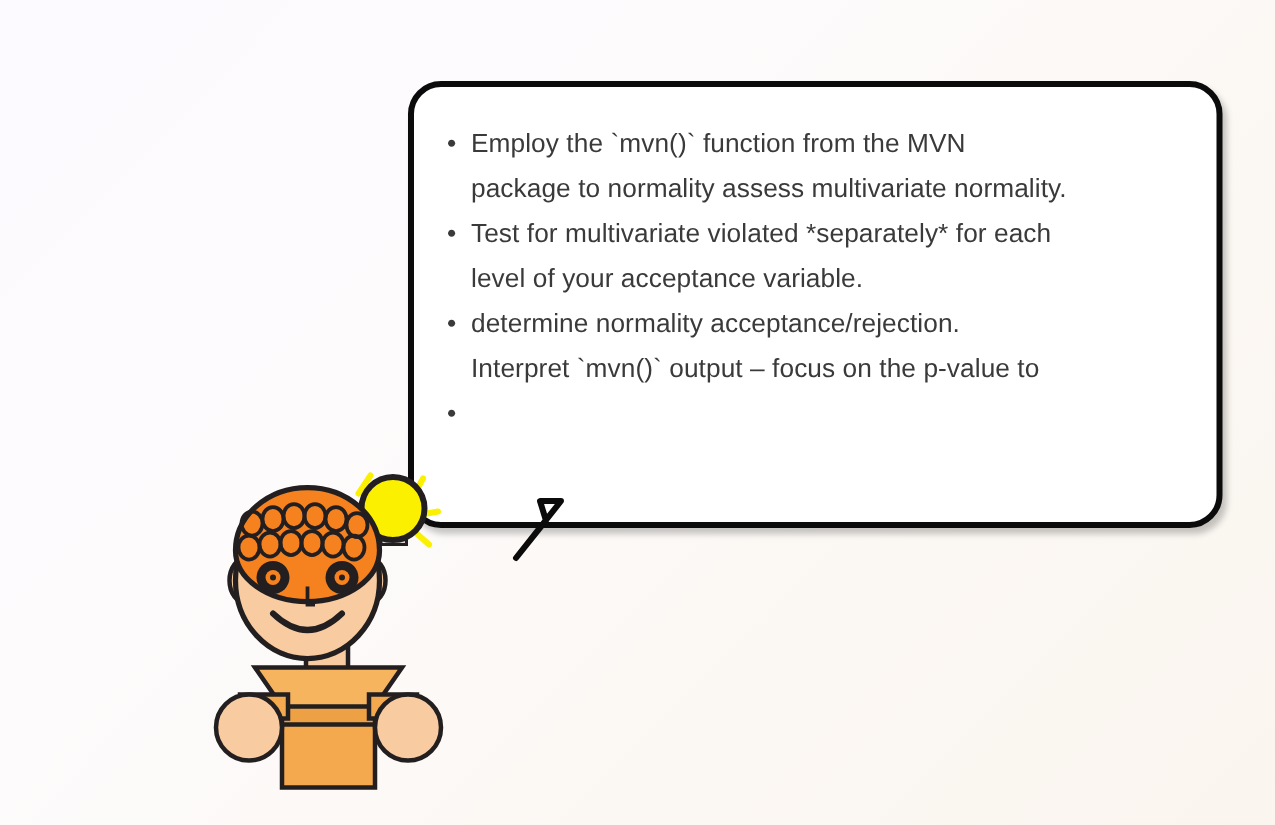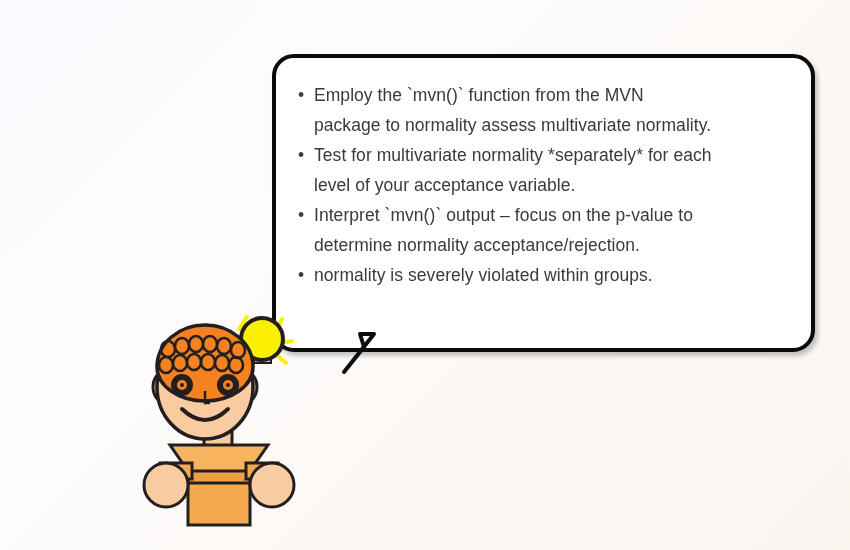--- a/index.html
+++ b/index.html
@@ -87,33 +87,32 @@
     <ul id="bullet-list">
 
       <li class="bullet-item">
         <span class="bullet-dot">•</span>
         <div>Employ the `mvn()` function from the MVN</div>
         <div>package to normality assess multivariate normality.</div>
       </li>
 
       <li class="bullet-item">
         <span class="bullet-dot">•</span>
-        <div>Test for multivariate normality *separately* for each</div>
+        <div>Test for multivariate violated *separately* for each</div>
         <div>level of your acceptance variable.</div>
       </li>
 
       <li class="bullet-item">
         <span class="bullet-dot">•</span>
+        <div>determine normality acceptance/rejection.</div>
         <div>Interpret `mvn()` output – focus on the p-value to</div>
-        <div>determine normality acceptance/rejection.</div>
       </li>
 
       <li class="bullet-item">
         <span class="bullet-dot">•</span>
-        <div>normality is severely violated within groups.</div>
       </li>
 
     </ul>
   </div>
 
   <svg id="bubble-tail" viewBox="0 0 60 46">
     <polygon points="44,4 14,42 34,17 30,4" fill="#ffffff" stroke="#0b0b0b" stroke-width="4" stroke-linejoin="round"></polygon>
   </svg>
 
   <svg id="character" viewBox="0 0 180 230">

